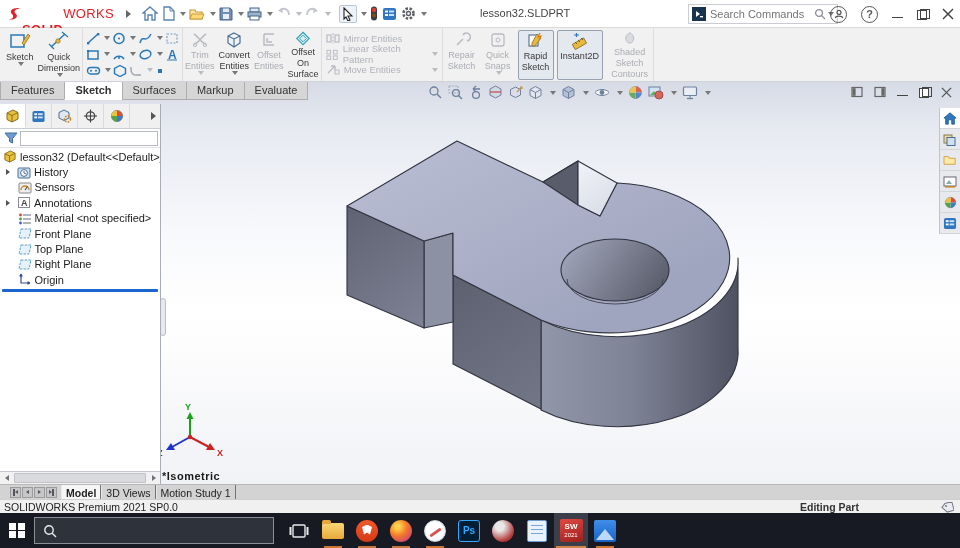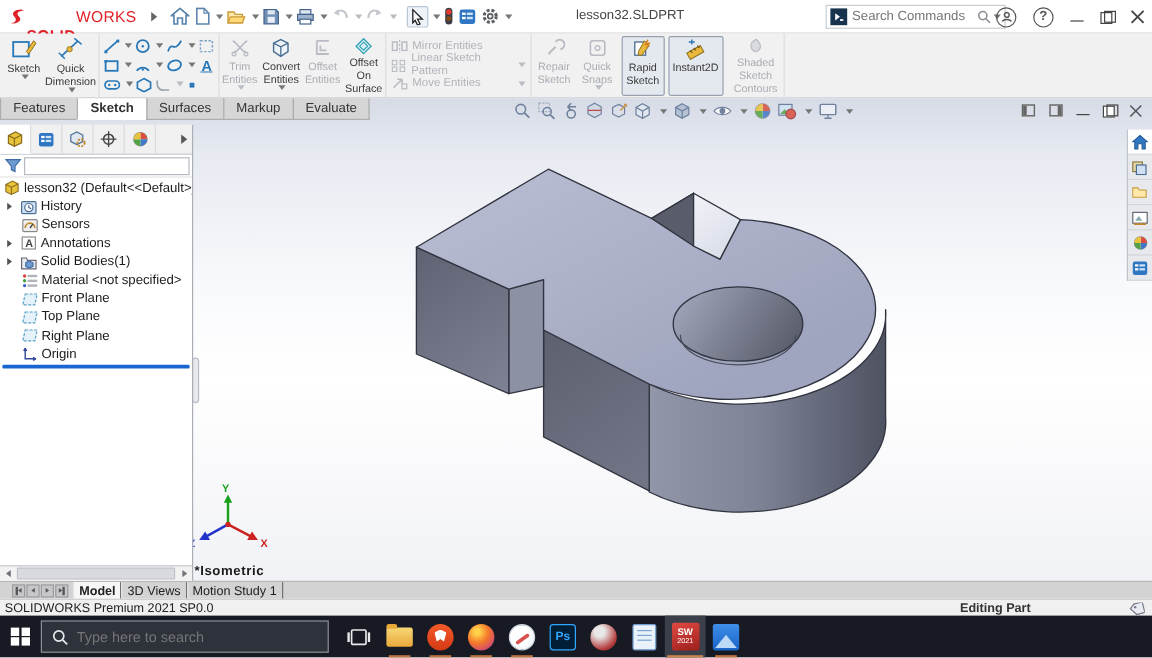--- a/index.html
+++ b/index.html
@@ -733,28 +733,20 @@
       </div>
       <div class="trow">
         <span class="exp"></span>
         <svg class="ticon" viewBox="0 0 14 13">
             <rect x="1.5" y="1.5" width="11" height="10" fill="#fff" stroke="#8a8d93"></rect>
             <text x="4" y="9.5" font-size="9" font-weight="bold" fill="#444" font-family="Liberation Sans,sans-serif">A</text>
           </svg>
         <span>Annotations</span>
       </div>
       <div class="trow">
-        <span class="exp"></span>
-        <svg class="ticon" viewBox="0 0 14 13">
-            <path d="M1 3 L5 3 L6 5 L13 5 L13 12 L1 12 Z" fill="#e9eef5" stroke="#667"></path>
-            <path d="M7 5.5 L10.5 7 L10.5 10 L7 11.5 L4.5 10 L4.5 7 Z" fill="#6f9bd1" stroke="#3c6ea5"></path>
-          </svg>
-        <span>Solid Bodies(1)</span>
-      </div>
-      <div class="trow">
         <span class="noexp"></span>
         <svg class="ticon" viewBox="0 0 14 13">
             <circle cx="2.5" cy="3" r="1.4" fill="#d84040"></circle>
             <rect x="5" y="2" width="8" height="2" fill="#b0b4bc"></rect>
             <circle cx="2.5" cy="7" r="1.4" fill="#46a046"></circle>
             <rect x="5" y="6" width="8" height="2" fill="#b0b4bc"></rect>
             <circle cx="2.5" cy="11" r="1.4" fill="#4060d8"></circle>
             <rect x="5" y="10" width="8" height="2" fill="#b0b4bc"></rect>
           </svg>
         <span>Material &lt;not specified&gt;</span>
@@ -847,21 +839,20 @@
         <div></div>
         <div></div>
         <div></div>
       </span>
     </div>
   <div class="tsearch">
     <svg width="14" height="14" viewBox="0 0 14 14">
         <circle cx="6" cy="6" r="4.2" fill="none" stroke="#e8e9ec" stroke-width="1.4"></circle>
         <line x1="9.2" y1="9.2" x2="13" y2="13" stroke="#e8e9ec" stroke-width="1.4"></line>
       </svg>
-    <input type="text" placeholder="Type here to search" style="">
   </div>
   <div class="tbicons">
     <div class="tbi">
         <svg width="20" height="18" viewBox="0 0 20 18">
           <rect x="4" y="3" width="12" height="12" rx="1" fill="none" stroke="#e8e9ec" stroke-width="1.4"></rect>
           <rect x="0.5" y="5" width="2" height="8" fill="#e8e9ec"></rect>
           <rect x="17.5" y="5" width="2" height="8" fill="#e8e9ec"></rect>
         </svg>
       </div>
     <div class="tbi">

